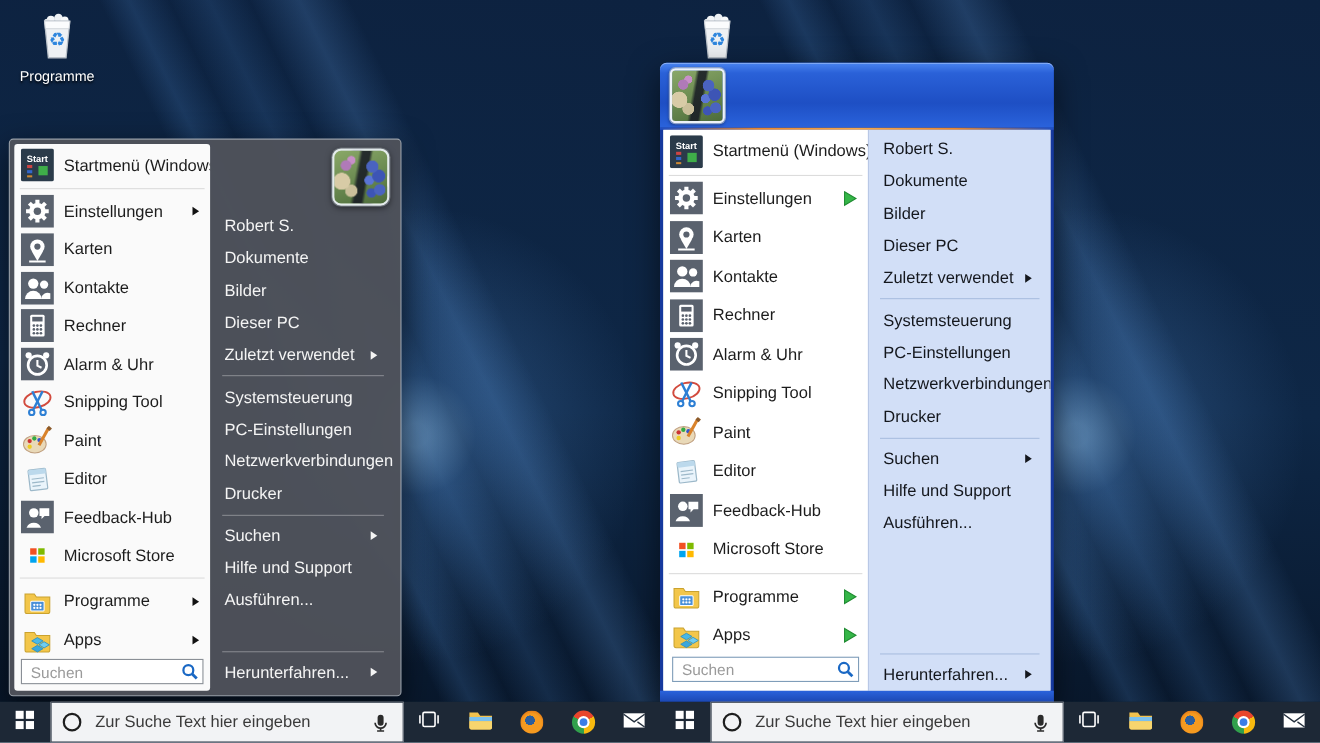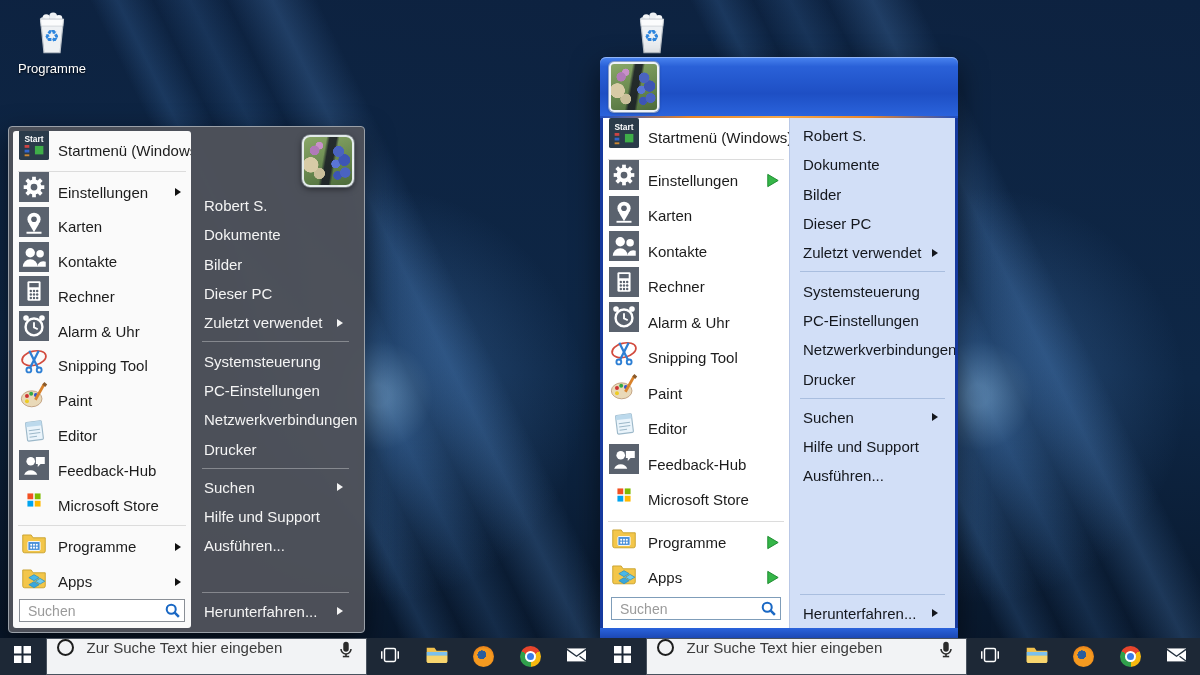--- a/index.html
+++ b/index.html
@@ -27,21 +27,21 @@
       linear-gradient(185deg, #0d2240 0%, #0e2746 55%, #081629 100%);
   }
 
   
   .desk-icon{position:absolute;width:88px;text-align:center;}
   .desk-icon .ico{display:inline-block;}
   .desk-icon .lbl{display:block;margin-top:1px;color:#fff;font-size:13px;text-shadow:0 1px 2px rgba(0,0,0,.9);}
 
   
   .mi{height:35px;display:flex;align-items:center;padding:0 6px;cursor:default;}
-  .mi-icon{width:30px;height:20px;margin-right:9px;flex:0 0 30px;display:flex;align-items:flex-end;justify-content:center;border-radius:13px;}
+  .mi-icon{width:30px;height:20px;margin-right:9px;flex:0 0 30px;display:flex;align-items:center;justify-content:center;border-radius:13px;}
   .mi-icon svg{width:30px;height:30px;}
   .mi-label{font-size:15px;color:#1c1c1c;white-space:nowrap;}
   .arr{width:0;height:0;border-left:6px solid #111;border-top:4.5px solid transparent;border-bottom:4.5px solid transparent;margin-left:auto;margin-right:4px;}
   .garr{margin-left:auto;margin-right:2px;display:flex;}
   .sep-light{height:1px;background:#dcdcdc;margin:3px 5px;}
   .ri{height:29.3px;display:flex;align-items:center;padding:0 13px;font-size:15px;white-space:nowrap;}
   .rspacer{flex:1;}
 
   .search-box{margin:4px 6px 6px;margin-top:auto;height:23px;background:#fff;border:1px solid #8a8f96;display:flex;align-items:center;padding:0 3px 0 8px;flex:0 0 auto;}
   .search-box input{border:0;outline:0;flex:1;min-width:0;font-size:14px;color:#555;background:transparent;font-family:"Liberation Sans",sans-serif;}
@@ -89,21 +89,21 @@
   .xp-leftcol .search-box{border-color:#7f9db9;margin:4px 8px 8px;margin-top:auto;}
   .xp-rightcol{flex:1;background:var(--xp-right-col);border-left:1px solid #b9c8e6;display:flex;flex-direction:column;padding-top:3px;overflow:hidden;}
   .xp-rightcol .ri{color:#14171d;}
   .xp-rightcol .arr{border-left-color:#14171d;}
   .xp-rightcol .sep-xp{height:1px;background:#a9bedf;margin:4px 10px;}
   .xp-footer{height:10px;flex:0 0 10px;background:linear-gradient(180deg,#2a63dc,#1c48b4);}
 
   
   .taskbar{position:absolute;top:638px;width:600px;height:37px;background:var(--taskbar-bg);display:flex;align-items:stretch;}
   .tb-start{width:46px;display:flex;align-items:center;justify-content:center;cursor:pointer;}
-  .tb-search{width:324px;background:#f2f3f5;border:1px solid #49525e;display:flex;padding:0 10px;cursor:text;}
+  .tb-search{width:324px;background:#f2f3f5;border:1px solid #49525e;display:flex;align-items:center;padding:0 10px;cursor:text;}
   .cortana-ring{width:17px;height:17px;border:2.5px solid #1e1e1e;border-radius:50%;flex:0 0 17px;}
   .tb-search-text{font-size:15px;color:#3b3b3b;margin-left:13px;white-space:nowrap;}
   .tb-mic{margin-left:auto;display:flex;}
   .tb-btn{width:47px;display:flex;align-items:center;justify-content:center;cursor:pointer;}
   .icon-firefox{width:21px;height:21px;border-radius:50%;
     background:radial-gradient(circle at 42% 42%, #2a5d9e 0 25%, transparent 26%),
                radial-gradient(circle at 50% 55%, #f59a20 0 55%, #d2570b 98%);}
   .icon-chrome{width:21px;height:21px;border-radius:50%;position:relative;
     background:conic-gradient(from -60deg, #e8452c 0 120deg, #f7b90f 120deg 240deg, #31a04c 240deg 360deg);}
   .icon-chrome::before{content:"";position:absolute;left:5px;top:5px;width:11px;height:11px;border-radius:50%;background:#fff;}

